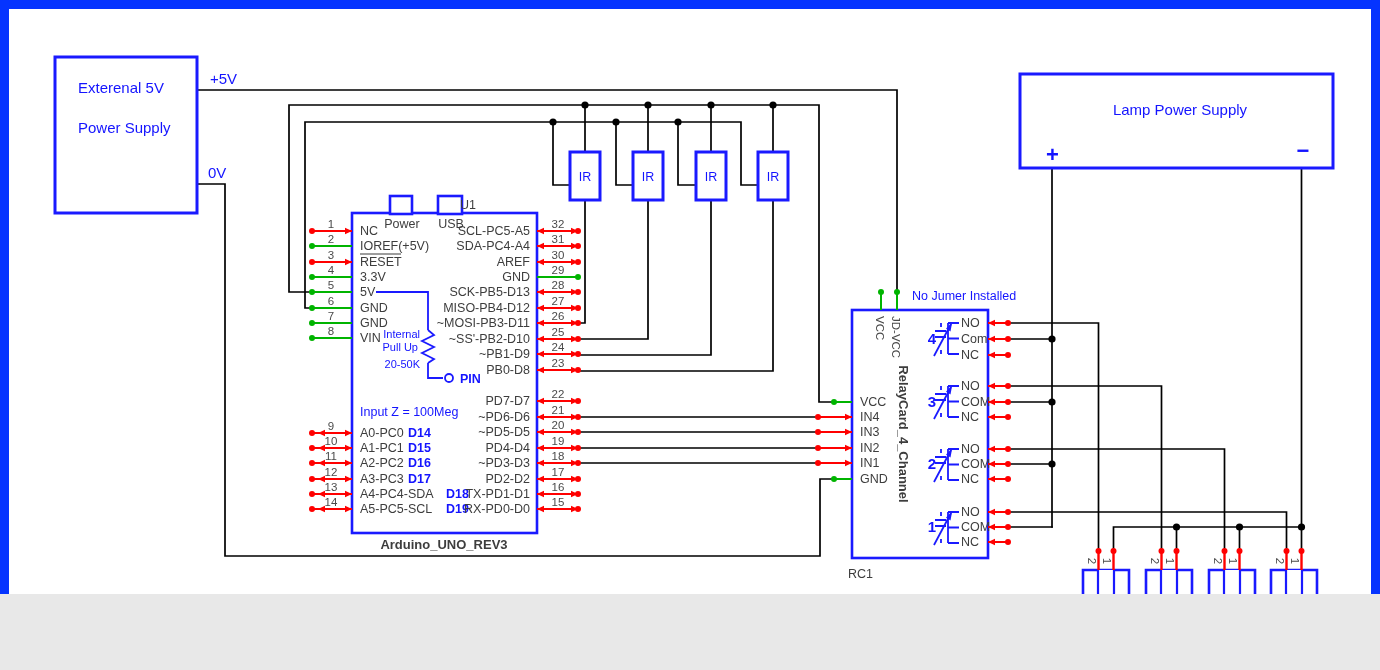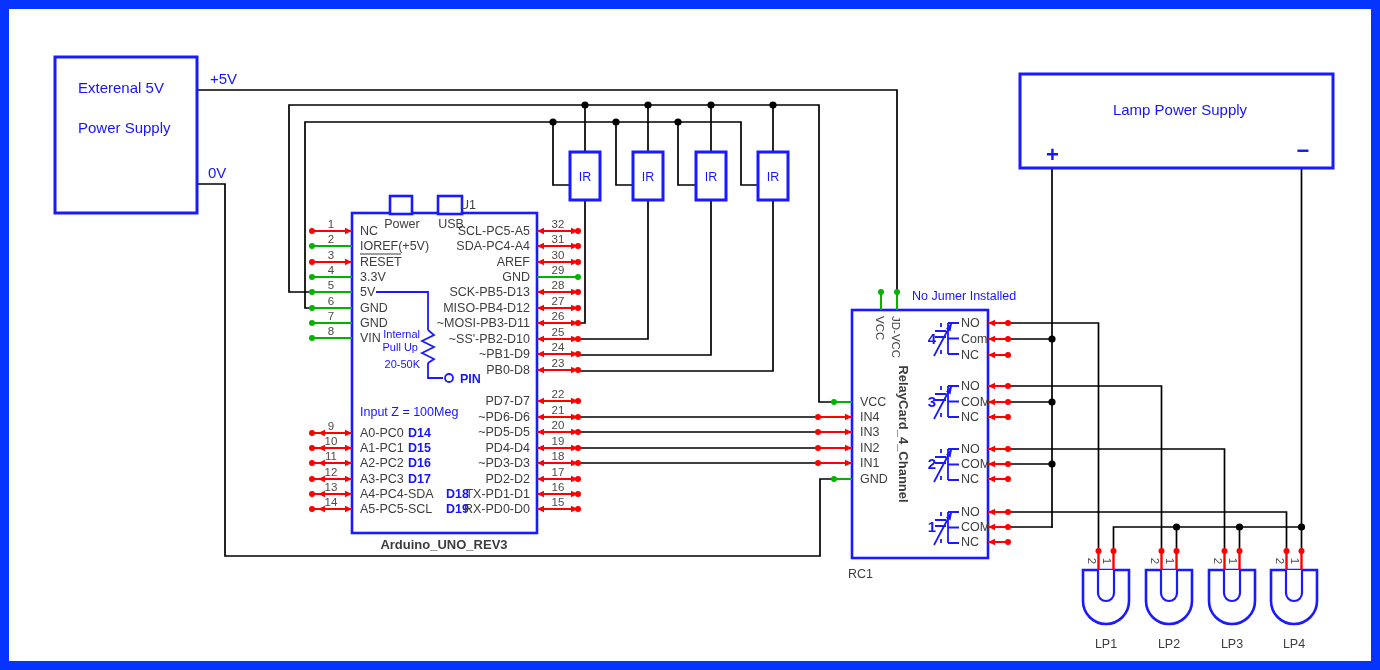--- a/index.html
+++ b/index.html
@@ -1,16 +1,16 @@
 <!DOCTYPE html>
 <html><head>
 <meta charset="utf-8">
 <style>
   html,body{margin:0;padding:0;background:#e8e8e8;}
-  #stage{position:relative;width:1380px;height:670px;background:#fff;overflow:hidden;}
+  #stage{position:relative;width:1380px;height:594px;background:#fff;overflow:hidden;}
   svg{display:block;}
   text{font-family:"Liberation Sans","DejaVu Sans",sans-serif;}
   .tp{font-size:12.5px;fill:#3d3d3d;}
   .tn{font-size:11.5px;fill:#4a4a4a;}
   .tb{font-size:12.5px;fill:#1414ff;}
   .tbb{font-size:12.5px;font-weight:bold;fill:#1414ff;}
   .tbs{font-size:11px;fill:#1414ff;}
   .tt{font-size:15px;fill:#1414ff;}
   .tr{font-size:12.5px;fill:#3d3d3d;}
   .trb{font-size:13px;font-weight:bold;fill:#3d3d3d;}

